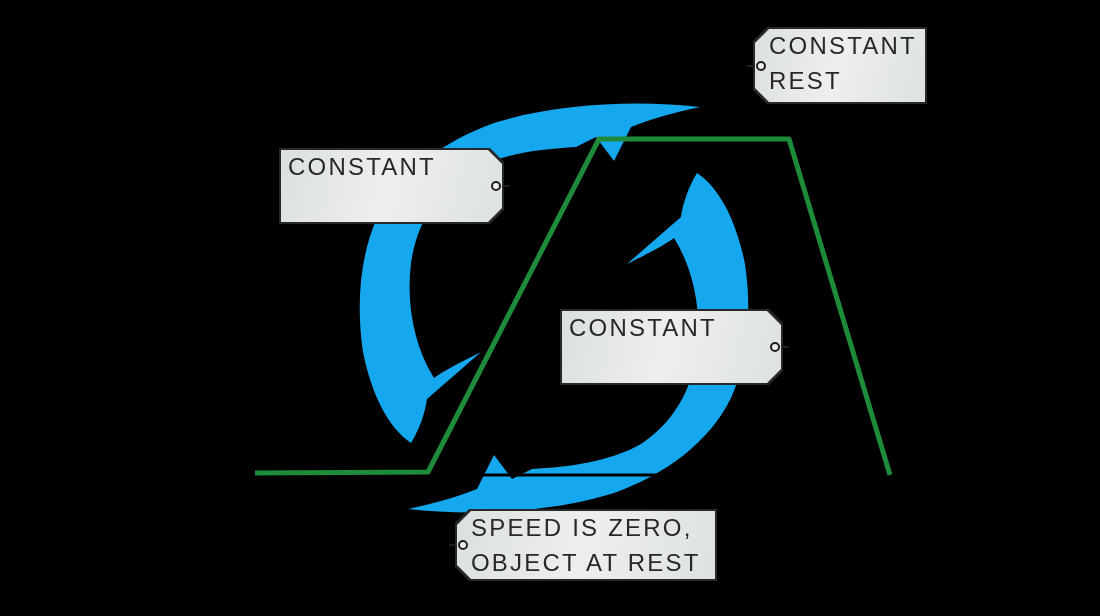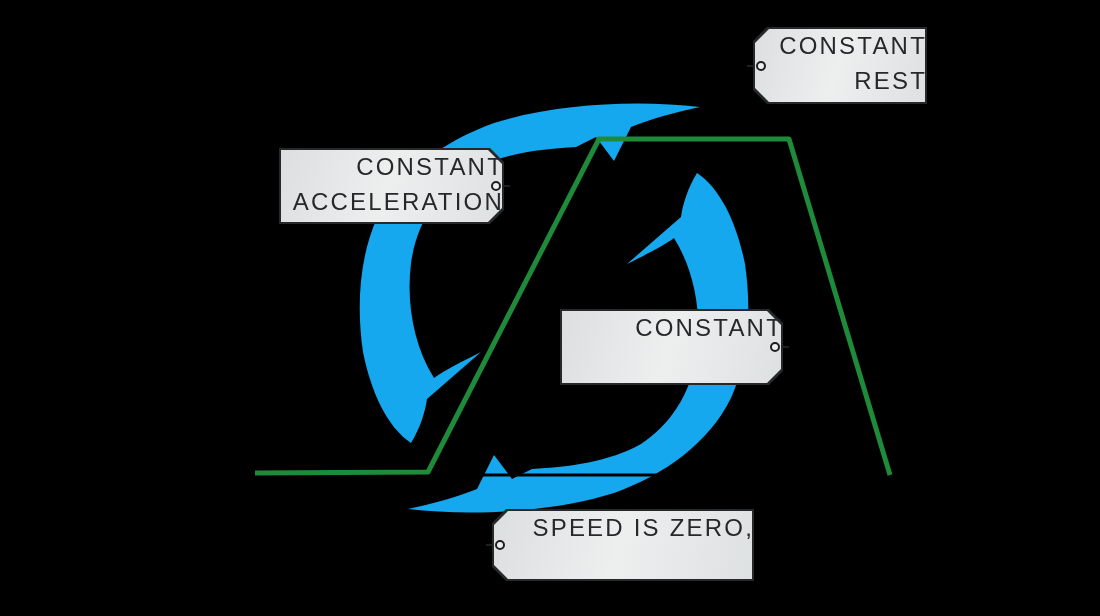--- a/index.html
+++ b/index.html
@@ -1,19 +1,18 @@
 <!DOCTYPE html>
 <html><head>
 <meta charset="utf-8">
 <style>
   html,body{margin:0;padding:0;background:#000;}
   .stage{
     position:relative;width:1100px;height:616px;background:#000;overflow:hidden;
     font-family:"Liberation Sans","DejaVu Sans",sans-serif;
-    text-align:right;
   }
   .figure-svg{position:absolute;left:0;top:0;width:1100px;height:616px;}
 
   
   .tag{position:absolute;}
   .tag .tag-border{position:absolute;inset:0;background:#26282a;}
   .tag .tag-face{
     position:absolute;inset:2px;
     background:linear-gradient(105deg,#dcdfe0 0%,#edefef 48%,#dee1e2 100%);
   }
@@ -44,21 +43,21 @@
     position:absolute;top:50%;transform:translateY(-50%);
     width:7px;height:2px;background:#1d1f20;z-index:2;
   }
   .tag.clip-left  .stub{left:-6px;}
   .tag.clip-right .stub{right:-6px;}
 
   
   #tag-constant-speed        {left:753px;top:27px;width:174px;height:77px;}
   #tag-constant-acceleration {left:279px;top:148px;width:225px;height:76px;}
   #tag-constant-deceleration {left:560px;top:309px;width:223px;height:76px;}
-  #tag-speed-is-zero         {left:455px;top:509px;width:262px;height:72px;margin-left:37px;}
+  #tag-speed-is-zero         {left:455px;top:509px;width:262px;height:72px;}
 </style>
 </head>
 <body>
 
 <div class="stage">
 
   <svg class="figure-svg" viewBox="0 0 1100 616">
 
     <g id="logo" fill="#15a8ef">
       <path id="logo-arrow" d="M 700 107
@@ -97,37 +96,37 @@
     </div>
   </div>
 
   <div class="tag clip-right" id="tag-constant-acceleration">
     <span class="stub"></span>
     <span class="hole"></span>
     <div class="tag-border"></div>
     <div class="tag-face"></div>
     <div class="tag-text">
       <span class="tag-line">CONSTANT</span>
-      <span class="tag-line">ACCELERATION</span>
     </div>
   </div>
 
   <div class="tag clip-right" id="tag-constant-deceleration">
     <span class="stub"></span>
     <span class="hole"></span>
     <div class="tag-border"></div>
     <div class="tag-face"></div>
     <div class="tag-text">
       <span class="tag-line">CONSTANT</span>
     </div>
   </div>
 
   <div class="tag clip-left" id="tag-speed-is-zero">
     <span class="stub"></span>
     <span class="hole"></span>
     <div class="tag-border"></div>
     <div class="tag-face"></div>
     <div class="tag-text">
       <span class="tag-line">SPEED IS ZERO,</span>
+      <span class="tag-line">OBJECT AT REST</span>
     </div>
   </div>
 
 </div>
 
 </body></html>

